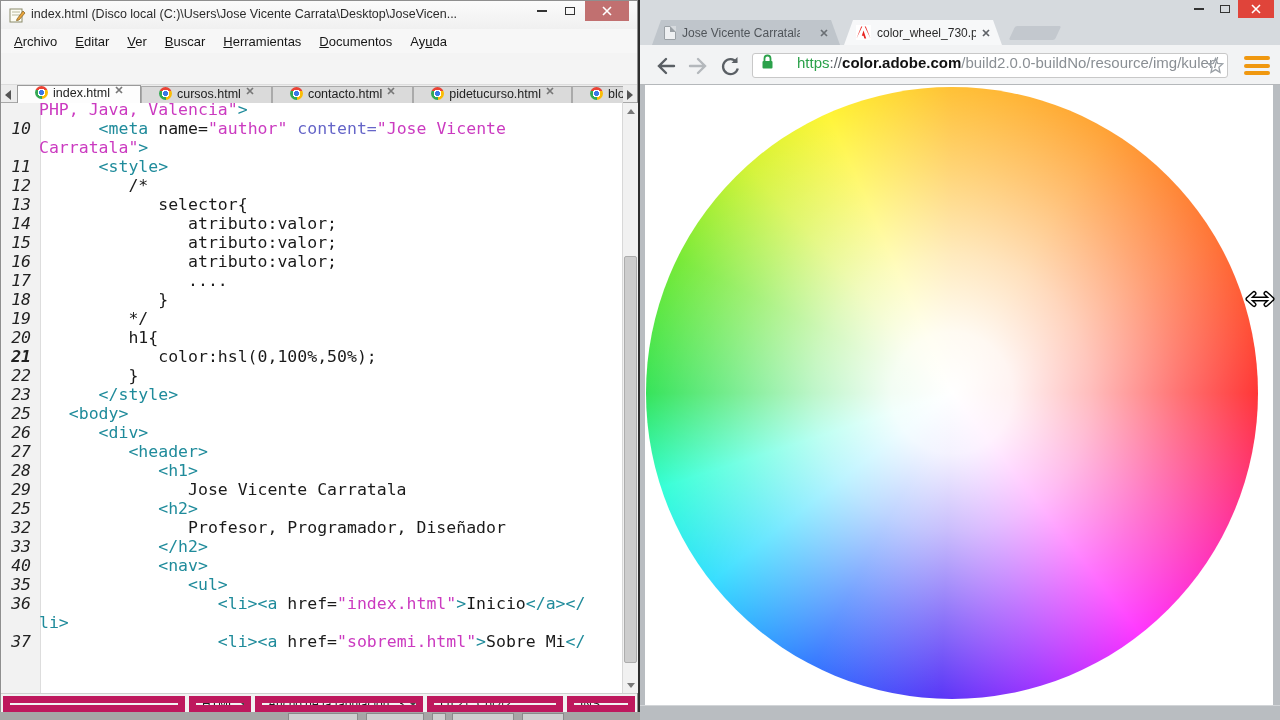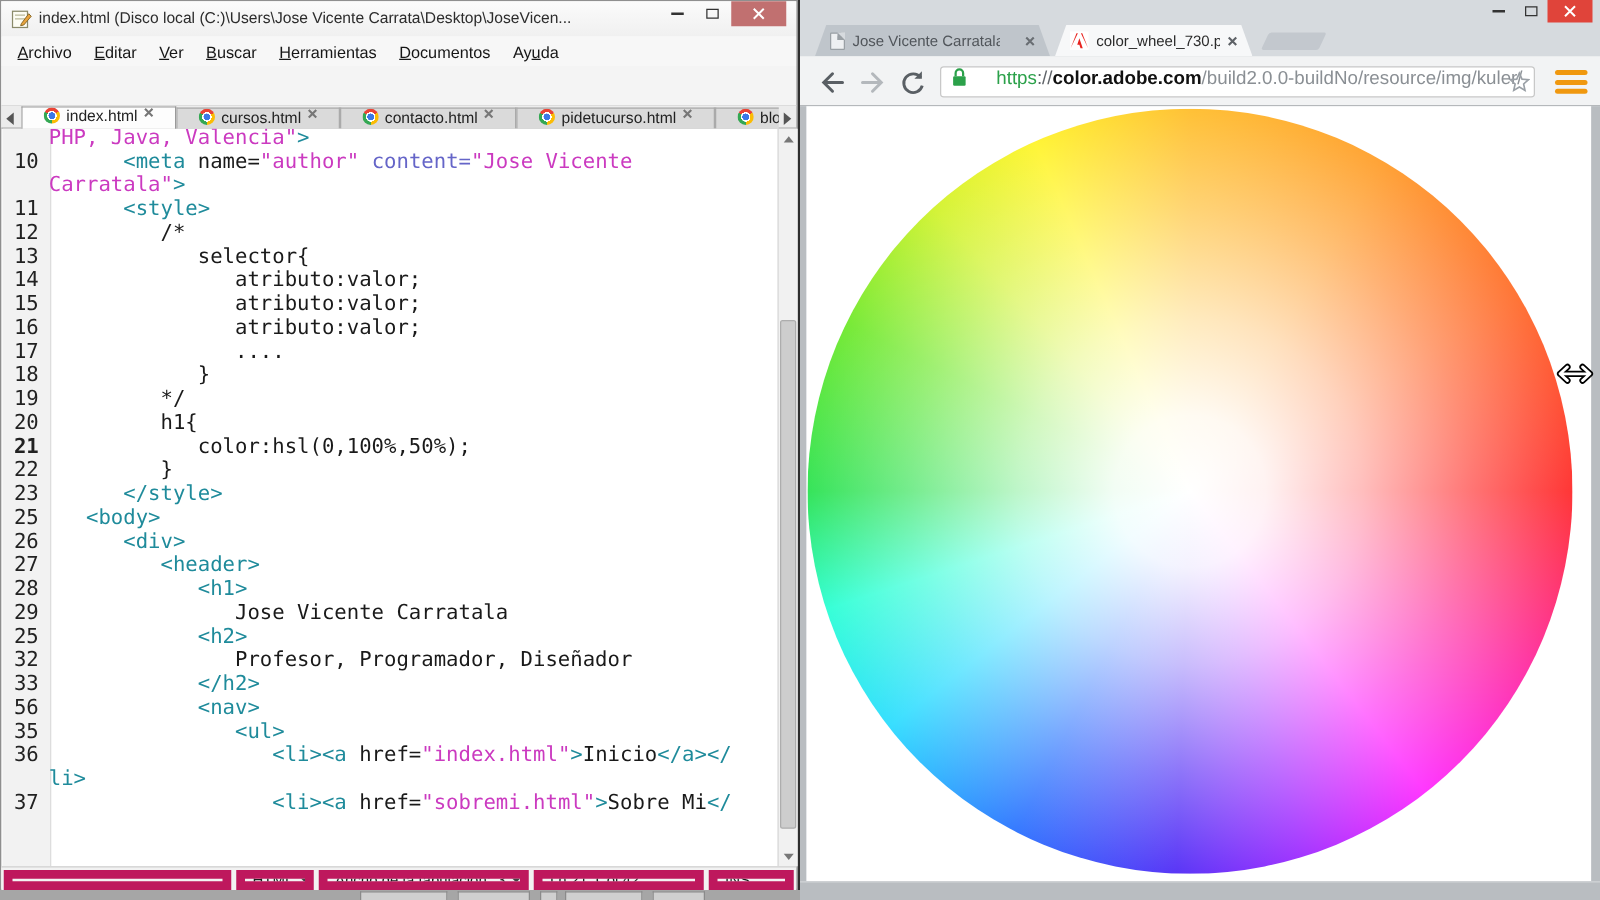--- a/index.html
+++ b/index.html
@@ -36,21 +36,21 @@
     background: radial-gradient(circle at 50% 50%, #3b78e7 0 29%, #fff 30% 41%, rgba(0,0,0,0) 42%),
                 conic-gradient(from -60deg, #ea4335 0 120deg, #fbbc05 0 240deg, #34a853 0 360deg); }
   .tab-arrow { position:absolute; top:5px; width:0; height:0; border-top:5px solid transparent; border-bottom:5px solid transparent; }
   .arrow-left { left:4px; border-right:6px solid #555; }
   .arrow-right { right:4px; border-left:6px solid #555; }
 
   .e-code { position:absolute; left:1px; top:102px; width:636px; height:590px; background:#fff; overflow:hidden; }
   .gutter-bg { position:absolute; left:0; top:0; width:39px; height:100%; background:#f2f2f2; border-right:1px solid #ddd; }
   .code-lines { position:absolute; left:0; top:-3px; right:16px; }
   .crow { display:flex; height:19px; line-height:19px; font-family:"DejaVu Sans Mono", monospace; font-size:16.5px; }
-  .lnum { flex:0 0 34px; text-align:right; padding-right:5px; color:#222; }
+  .lnum { flex:0 0 34px; text-align:right; padding-right:5px; color:#222;font-style:italic; }
   .lnum.bold { font-weight:bold; }
   .ltext { white-space:pre; padding-left:3px; }
   .c-p { color:var(--code-plain); } .c-t { color:var(--code-tag); }
   .c-s { color:var(--code-string); } .c-a { color:var(--code-attr); }
   .vsb { position:absolute; right:0; top:0; width:16px; height:100%; background:#f1f1f1; border-left:1px solid #d8d8d8; }
   .sb-btn { position:absolute; left:0; width:15px; height:16px; display:flex; align-items:center; justify-content:center; }
   .sb-up { top:0; } .sb-dn { bottom:0; }
   .tri-up { width:0; height:0; border-left:4px solid transparent; border-right:4px solid transparent; border-bottom:5px solid #777; }
   .tri-dn { width:0; height:0; border-left:4px solid transparent; border-right:4px solid transparent; border-top:5px solid #777; }
   .sb-thumb { position:absolute; left:1px; top:153px; width:13px; height:407px; background:#cdcdcd; border:1px solid #adadad; border-radius:2px; }
@@ -322,21 +322,21 @@
           </div>
           <div class="crow">
             <span class="lnum">32</span>
             <span class="ltext"><span class="c-p">               Profesor, Programador, Diseñador</span></span>
           </div>
           <div class="crow">
             <span class="lnum">33</span>
             <span class="ltext"><span class="c-p">            </span><span class="c-t">&lt;/h2&gt;</span></span>
           </div>
           <div class="crow">
-            <span class="lnum">56</span>
+            <span class="lnum">40</span>
             <span class="ltext"><span class="c-p">            </span><span class="c-t">&lt;nav&gt;</span></span>
           </div>
           <div class="crow">
             <span class="lnum">35</span>
             <span class="ltext"><span class="c-p">               </span><span class="c-t">&lt;ul&gt;</span></span>
           </div>
           <div class="crow">
             <span class="lnum">36</span>
             <span class="ltext"><span class="c-p">                  </span><span class="c-t">&lt;li&gt;&lt;a</span><span class="c-p"> href=</span><span class="c-s">"index.html"</span><span class="c-t">&gt;</span><span class="c-p">Inicio</span><span class="c-t">&lt;/a&gt;&lt;/</span></span>
           </div>

